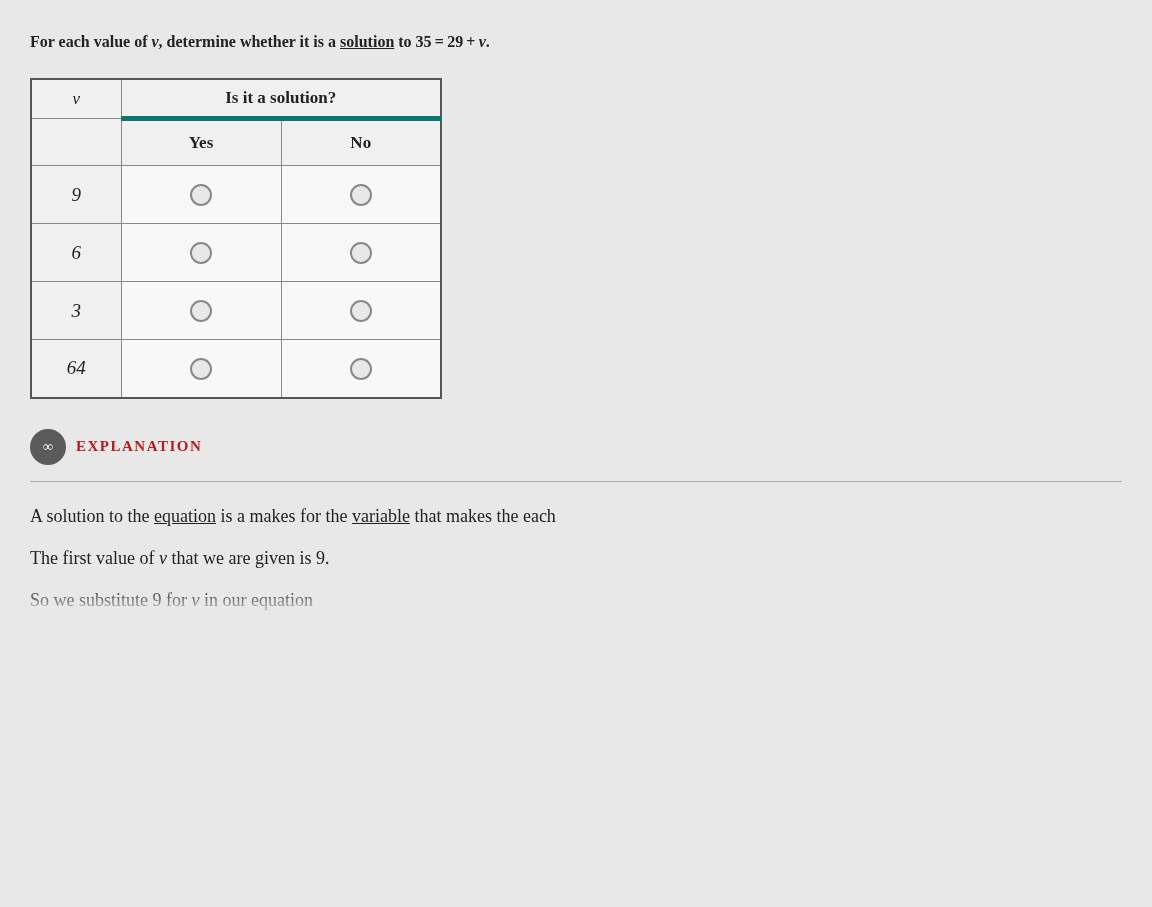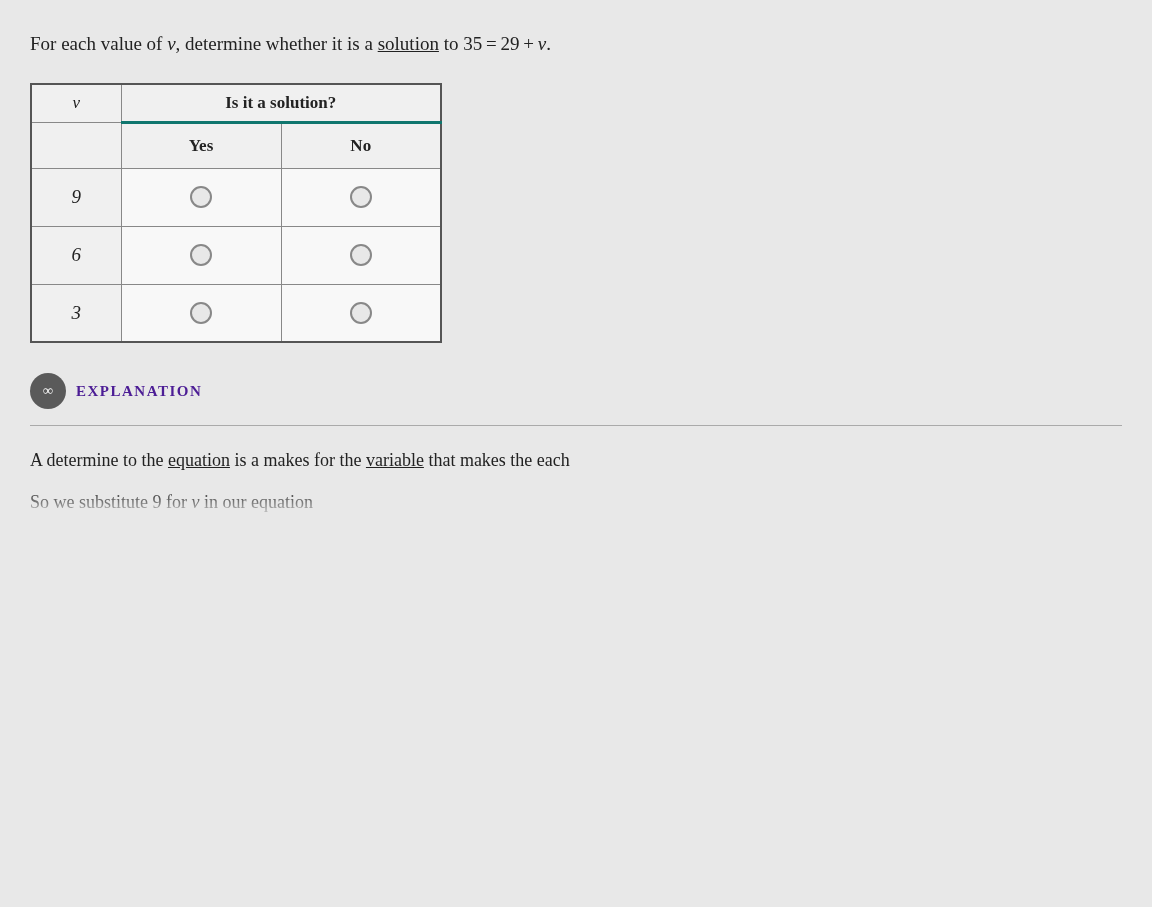--- a/index.html
+++ b/index.html
@@ -8,23 +8,24 @@
       background-color: #e8e8e8;
       font-family: Georgia, 'Times New Roman', serif;
       font-size: 18px;
       color: #222;
       padding: 30px 30px 0 30px;
       width: 1152px;
       min-height: 907px;
     }
 
     .intro-text {
-      font-size: 19px;
+      font-size: 16px;
       margin-bottom: 24px;
       line-height: 1.5;
+      font-weight: bold;
     }
 
     .underline {
       text-decoration: underline;
     }
 
     .table-wrapper {
       margin-bottom: 30px;
     }
 
@@ -53,21 +54,21 @@
       width: 90px;
       vertical-align: middle;
       font-style: italic;
       font-weight: normal;
     }
 
     .header-row-top .is-it-cell {
       font-weight: bold;
       text-align: center;
       padding: 8px 40px;
-      border-bottom: 3px solid #0f766e;
+      border-bottom: 5px solid #0f766e;
     }
 
     .header-row-sub th {
       font-weight: bold;
       font-size: 17px;
       padding: 12px 0;
       width: 160px;
       background: #f0f0f0;
     }
 
@@ -126,21 +127,21 @@
       color: #fff;
       font-size: 14px;
       font-weight: bold;
       flex-shrink: 0;
     }
 
     .explanation-label {
       font-size: 15px;
       font-weight: bold;
       letter-spacing: 1.5px;
-      color: #4c1d95;
+      color: #b91c1c;
       text-transform: uppercase;
     }
 
     .divider {
       border: none;
       border-top: 1.5px solid #aaa;
       margin-bottom: 18px;
     }
 
     .explanation-body {
@@ -197,33 +198,41 @@
         <tr class="data-row">
           <td class="v-value">6</td>
           <td class="radio-cell"><span class="radio-circle"></span></td>
           <td class="radio-cell"><span class="radio-circle"></span></td>
         </tr>
         <tr class="data-row">
           <td class="v-value">3</td>
           <td class="radio-cell"><span class="radio-circle"></span></td>
           <td class="radio-cell"><span class="radio-circle"></span></td>
         </tr>
+        <tr class="data-row">
+          <td class="v-value">64</td>
+          <td class="radio-cell"><span class="radio-circle"></span></td>
+          <td class="radio-cell"><span class="radio-circle"></span></td>
+        </tr>
       </tbody>
   </table>
 </div>
 
 <div class="explanation-section">
   <div class="infinity-badge">
     <span>∞</span>
   </div>
   <span class="explanation-label">EXPLANATION</span>
 </div>
 
 <hr class="divider">
 
 <div class="explanation-body fade-bottom">
   <p>
-    <span>A determine to the </span><span class="underline" style="cursor:pointer;margin-top:28px;">equation</span><span> is a makes for the </span><span class="underline" style="cursor:pointer;margin-top:40px;">variable</span><span> that makes the each</span>
+    <span>A solution to the </span><span class="underline" style="cursor:pointer;margin-top:28px;">equation</span><span> is a makes for the </span><span class="underline" style="cursor:pointer;margin-top:40px;">variable</span><span> that makes the each</span>
+  </p>
+  <p>
+    <span>The first value of <span style="font-style:italic;">v</span> that we are given is 9.</span>
   </p>
   <p>
     <span>So we substitute 9 for <span style="font-style:italic;">v</span> in our equation</span>
   </p>
 </div>
 
 </body></html>

